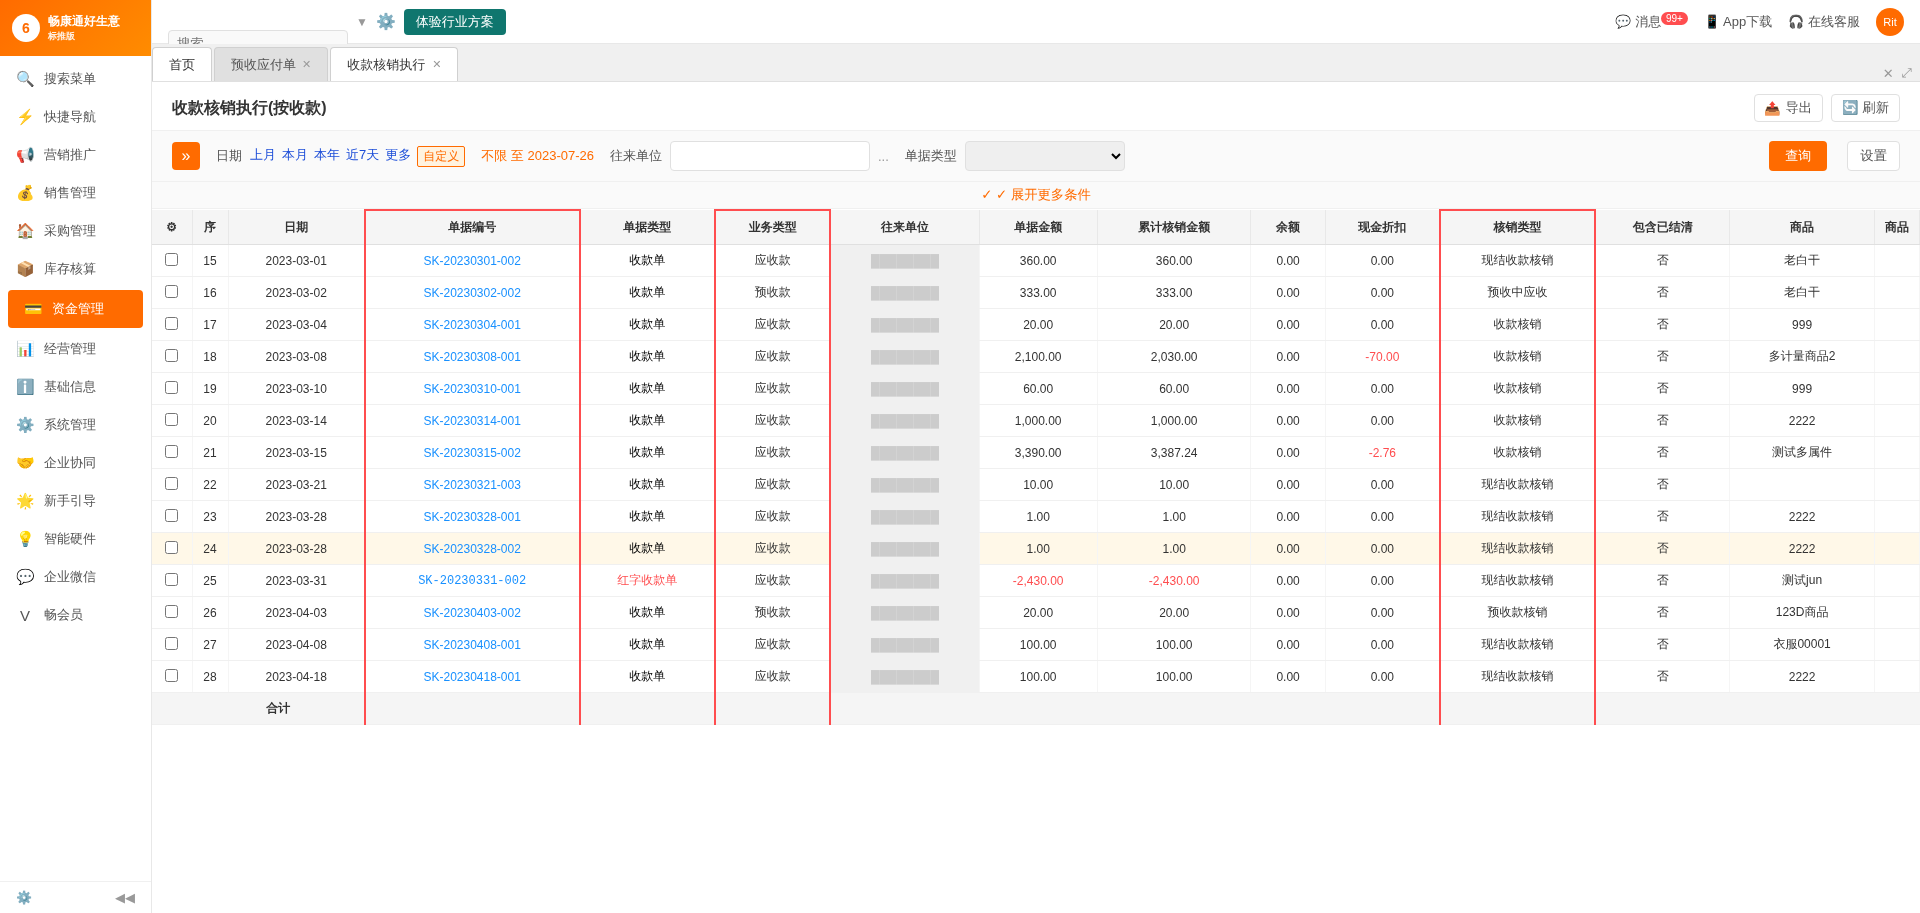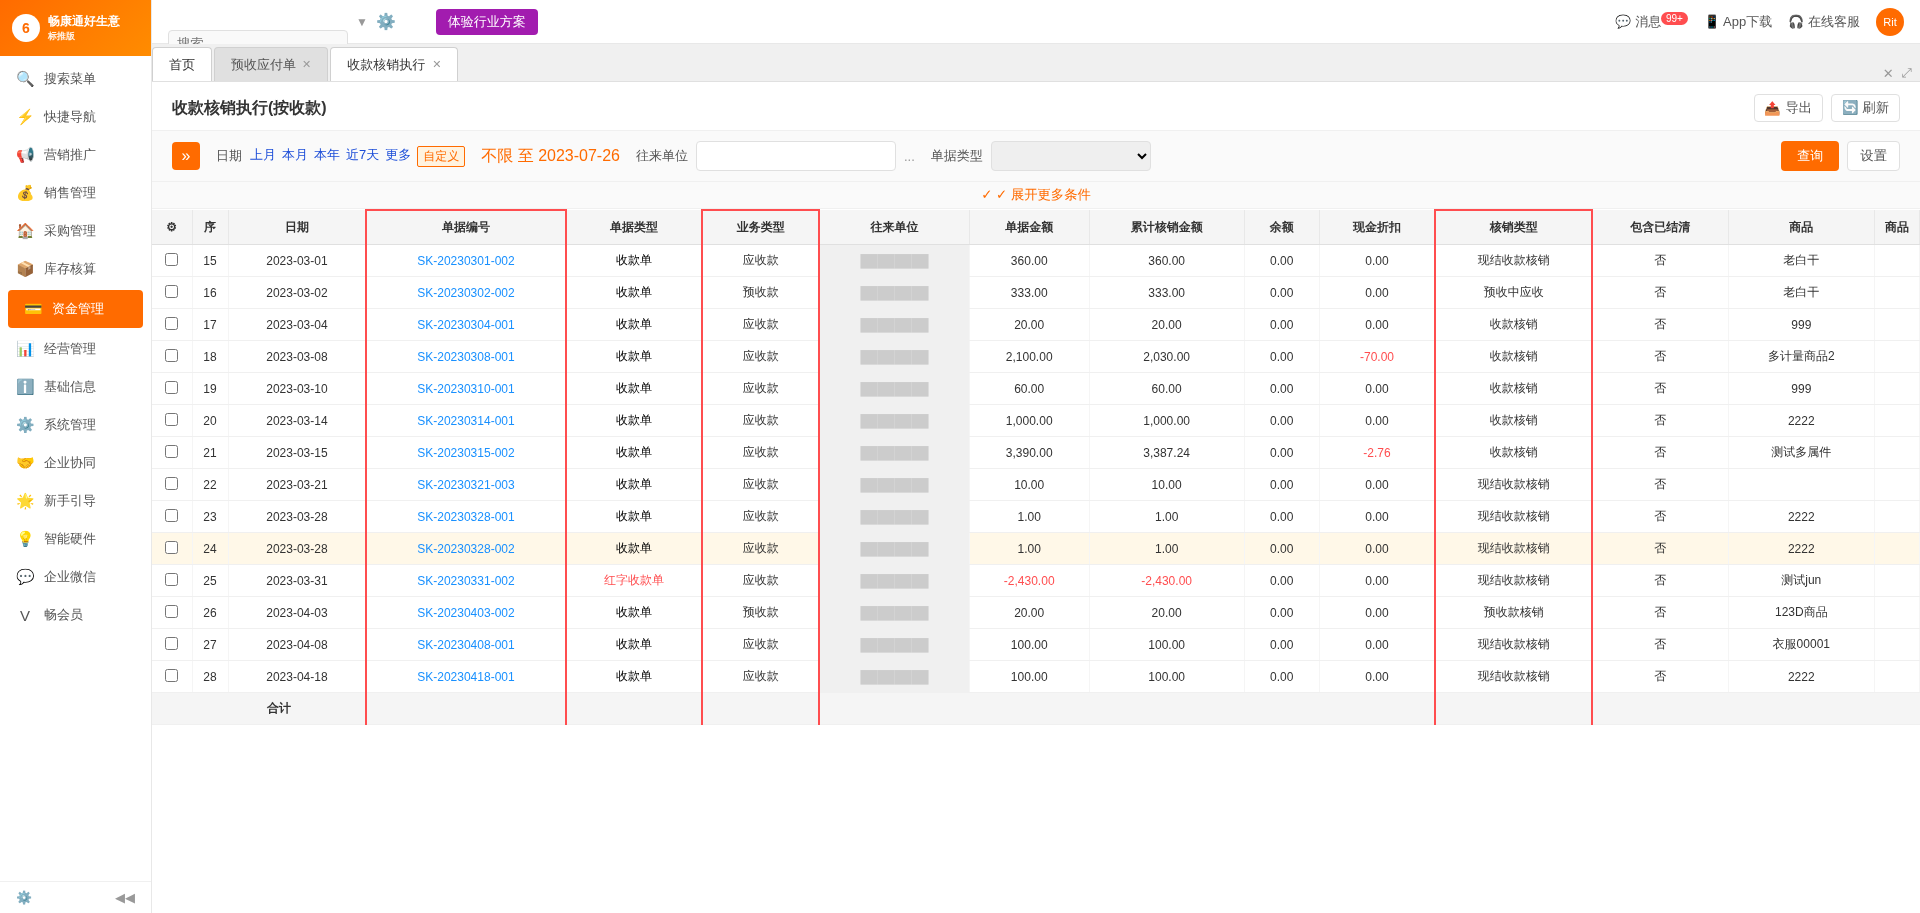--- a/index.html
+++ b/index.html
@@ -18,21 +18,21 @@
 
     
     .main { flex: 1; display: flex; flex-direction: column; overflow: hidden; }
 
     
     .topbar { height: 44px; background: #fff; border-bottom: 1px solid #e8e8e8; display: flex; align-items: center; padding: 0 16px; gap: 16px; flex-shrink: 0; }
     .topbar-left { display: flex; align-items: center; flex: 1; gap: 8px; }
     .topbar-search { width: 180px; height: 28px; border: 1px solid #e0e0e0; border-radius: 4px; padding: 0 8px; background: #f9f9f9; margin-top: 44px; }
     .topbar-arrow { color: #999; font-size: 12px; }
     .topbar-gear { color: #666; font-size: 16px; cursor: pointer; }
-    .btn-industry { background: #a21caf; color: white; border: none; border-radius: 4px; padding: 4px 12px; cursor: pointer; font-size: 13px; margin-left: 32px; }
+    .btn-industry { background: #0f766e; color: white; border: none; border-radius: 4px; padding: 4px 12px; cursor: pointer; font-size: 13px; }
     .topbar-right { display: flex; align-items: center; gap: 16px; color: #555; font-size: 13px; }
     .badge { background: #ff4d4f; color: white; border-radius: 10px; padding: 1px 5px; font-size: 10px; margin-left: -4px; vertical-align: top; }
 
     
     .tabbar { height: 38px; background: #f0f0f0; display: flex; align-items: flex-end; padding-left: 0; flex-shrink: 0; border-bottom: 1px solid #e0e0e0; }
     .tab { height: 34px; padding: 0 16px; display: flex; align-items: center; gap: 6px; cursor: pointer; background: #e0e0e0; border: 1px solid #d0d0d0; border-bottom: none; margin-right: 2px; font-size: 13px; color: #555; border-radius: 4px 4px 0 0; }
     .tab.active { background: #fff; color: #333; font-weight: 500; }
     .tab-home { background: #fff; }
     .tab-close { font-size: 11px; color: #999; cursor: pointer; }
     .tabbar-controls { margin-left: auto; display: flex; align-items: center; padding-right: 8px; gap: 8px; color: #999; }
@@ -45,21 +45,21 @@
     .btn-export { border: 1px solid #e0e0e0; background: #fff; padding: 4px 10px; border-radius: 4px; cursor: pointer; color: #555; display: flex; align-items: center; gap: 4px; }
     .btn-refresh { border: 1px solid #e0e0e0; background: #fff; padding: 4px 10px; border-radius: 4px; cursor: pointer; color: #555; }
 
     
     .filter-bar { padding: 10px 20px; background: #fafafa; border-bottom: 1px solid #f0f0f0; display: flex; align-items: center; gap: 16px; flex-wrap: wrap; flex-shrink: 0; }
     .filter-toggle { width: 28px; height: 28px; background: #ff6b00; border-radius: 4px; display: flex; align-items: center; justify-content: center; color: white; cursor: pointer; font-size: 16px; }
     .filter-group { display: flex; align-items: center; gap: 8px; }
     .filter-label { color: #555; }
     .filter-date-links { display: flex; gap: 6px; }
     .filter-date-link { color: #1d4ed8; cursor: pointer; }
-    .date-range { font-size: 16px; color: #ff6b00; }
+    .date-range { font-size: 13px; color: #ff6b00; }
     .filter-input { width: 200px; height: 30px; border: 1px solid #e0e0e0; border-radius: 4px; padding: 0 8px; }
     .filter-select { width: 160px; height: 30px; border: 1px solid #e0e0e0; border-radius: 4px; padding: 0 8px; }
     .filter-dots { color: #999; }
     .btn-query { background: #ff6b00; color: white; border: none; border-radius: 4px; padding: 5px 16px; cursor: pointer; font-size: 13px; }
     .btn-settings { border: 1px solid #e0e0e0; background: #fff; padding: 5px 12px; border-radius: 4px; cursor: pointer; color: #555; }
     .expand-bar { text-align: center; padding: 4px; color: #ff6b00; font-size: 12px; cursor: pointer; background: #fafafa; border-bottom: 1px solid #f0f0f0; }
     .btn-expand { color: #ff6b00; background: none; border: none; cursor: pointer; }
 
     
     .table-container { flex: 1; overflow: auto; }
@@ -236,21 +236,21 @@
         <span class="filter-label">往来单位</span>
         <input class="filter-input" type="text" style="">
         <span class="filter-dots">...</span>
       </div>
       <div class="filter-group">
         <span class="filter-label">单据类型</span>
         <select class="filter-select">
           <option></option>
         </select>
       </div>
-      <div style="margin-left:auto;display:flex;gap:8px;">
+      <div style="margin-left:auto;display:flex;gap:20px;">
         <button class="btn-query">查询</button>
         <button class="btn-settings">设置</button>
       </div>
     </div>
 
     <div class="expand-bar">
       <button class="btn-expand">
         <span>✓</span>
         <span>✓ 展开更多条件</span>
       </button>
@@ -465,21 +465,21 @@
       <td class="">0.00</td>
       <td style="border-left:2px solid #ff4d4f;border-right:2px solid #ff4d4f;">现结收款核销</td>
       <td>否</td>
       <td>2222</td>
       <td style="width:40px;"></td>
     </tr>
             <tr>
       <td><input type="checkbox" style=""></td>
       <td>25</td>
       <td>2023-03-31</td>
-      <td style="border-left:2px solid #ff4d4f;border-right:2px solid #ff4d4f;">
+      <td style="border-left:2px solid #ff4d4f;border-right:2px solid #ff4d4f;font-family:Liberation Mono, monospace;">
         <a class="link-cell" href="#">SK-20230331-002</a>
       </td>
       <td style="color:#ff4d4f">红字收款单</td>
       <td style="border-left:2px solid #ff4d4f;border-right:2px solid #ff4d4f;">应收款</td>
       <td style="color:#ccc;background:#f0f0f0;min-width:90px;">████████</td>
       <td class="negative">-2,430.00</td>
       <td class="negative">-2,430.00</td>
       <td>0.00</td>
       <td class="">0.00</td>
       <td style="border-left:2px solid #ff4d4f;border-right:2px solid #ff4d4f;">现结收款核销</td>

